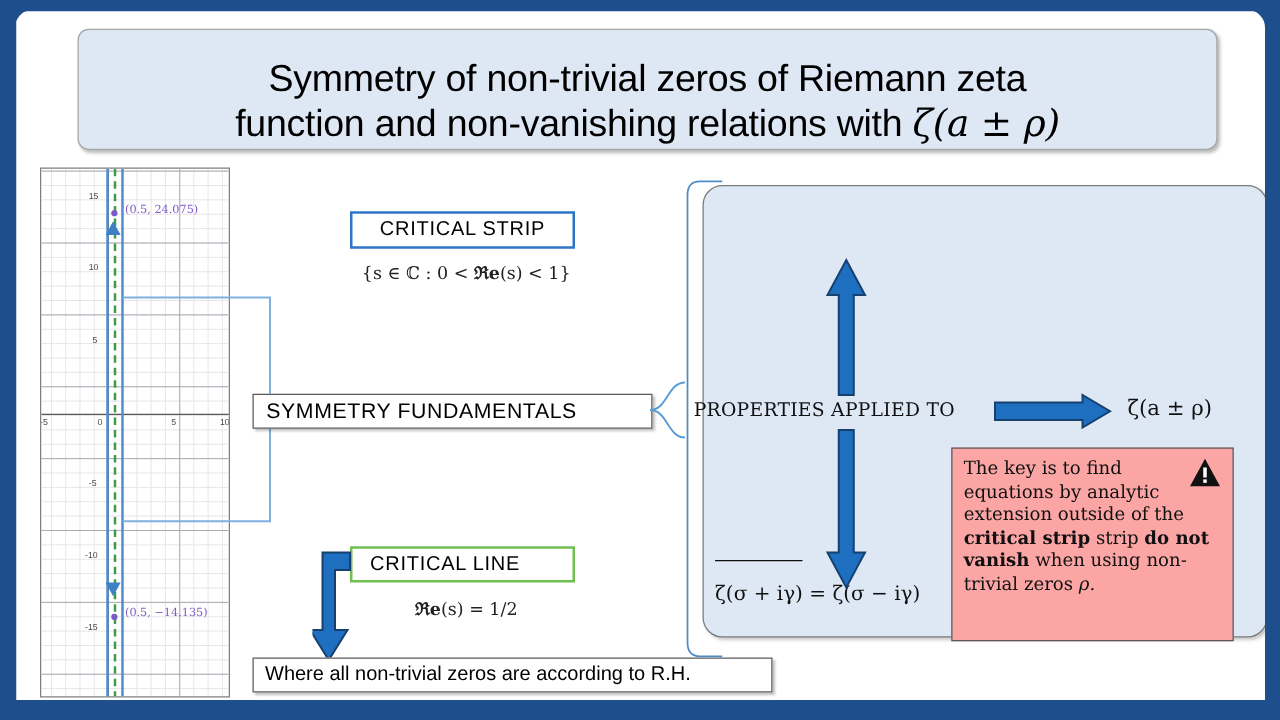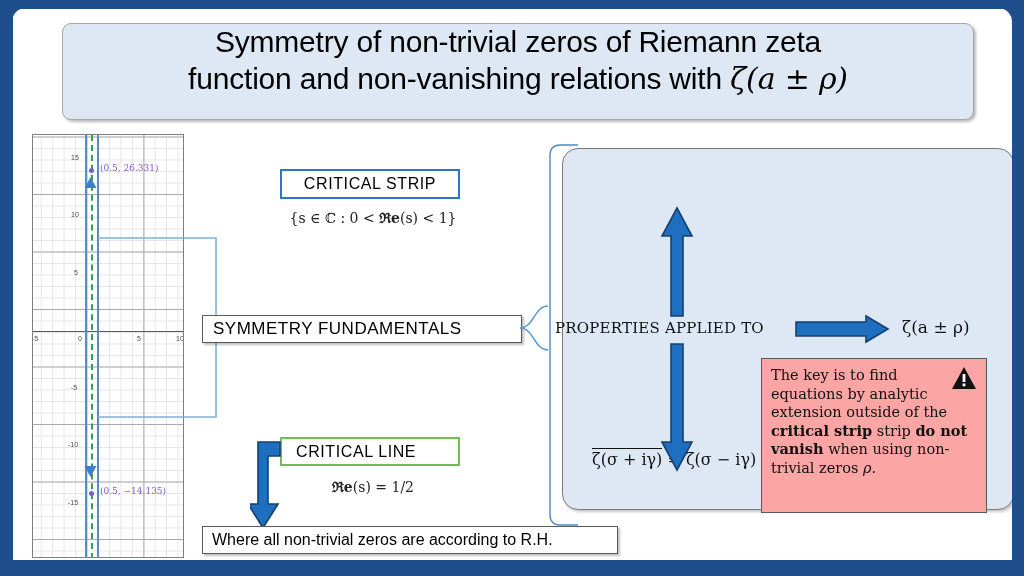--- a/index.html
+++ b/index.html
@@ -19,21 +19,21 @@
   }
   .leftbar{position:absolute;left:0;top:0;width:13px;height:576px;background:#1F4E8C;}
   .rightbar{position:absolute;right:0;top:0;width:12px;height:576px;background:#1F4E8C;}
   .topbar{position:absolute;left:0;top:0;width:1024px;height:9px;background:#1F4E8C;}
 
   
   #title-box{
     position:absolute;left:50px;top:15px;width:912px;height:97px;
     background:#DEE8F5;border:1px solid #A6A6A6;border-radius:9px;
     box-shadow:2px 2px 3px rgba(0,0,0,.28);
-    display:flex;align-items:flex-start;justify-content:center;
+    display:flex;align-items:flex-end;justify-content:center;
     box-sizing:border-box;
   }
   #title-text{
     font-size:30px;line-height:1.22;text-align:center;color:#000;
     font-family:"Liberation Sans", sans-serif;
     letter-spacing:-.2px;padding:0 6px;
   }
   #title-text .mathi{font-family:"DejaVu Serif",serif;font-style:italic;}
 
   
@@ -93,21 +93,21 @@
 
   
   #right-panel{
     position:absolute;left:550px;top:140px;width:452px;height:362px;
     background:#DEE8F5;border:1.4px solid #7B7B7B;border-radius:16px;
     box-sizing:border-box;box-shadow:2px 2px 3px rgba(0,0,0,.22);
   }
   .mform{position:absolute;font-family:"DejaVu Serif",serif;font-size:16px;color:#101010;white-space:nowrap;}
   #f-top{left:560px;top:170px;}
   #f-bot{left:560px;top:440px;}
-  #f-bot .ovl{border-top:1.3px solid #101010;padding-top:1px;display:inline-block;margin-left:20px;}
+  #f-bot .ovl{border-top:1.3px solid #101010;padding-top:16px;display:inline-block;}
   #prop-label{position:absolute;left:543px;top:311px;font-family:"DejaVu Serif",serif;
     font-size:15px;color:#101010;letter-spacing:.2px;white-space:nowrap;}
   #zar{position:absolute;left:890px;top:309px;font-family:"DejaVu Serif",serif;
     font-size:17px;color:#101010;white-space:nowrap;}
 
   
   #note-box{
     position:absolute;left:749px;top:350px;width:226px;height:155px;
     background:#fca5a5;border:1.4px solid #5A5A5A;box-sizing:border-box;
     padding:7px 9px 0 9px;
@@ -151,21 +151,21 @@
     <div class="tick" style="left:38px;top:249px">-5</div>
     <div class="tick" style="left:35px;top:306px">-10</div>
     <div class="tick" style="left:35px;top:364px">-15</div>
 
     <div class="tick" style="left:-1px;top:200px">-5</div>
     <div class="tick" style="left:45px;top:200px">0</div>
     <div class="tick" style="left:104px;top:200px">5</div>
     <div class="tick" style="left:143px;top:200px">10</div>
 
     <div class="zdot" style="left:55.5px;top:33px"></div>
-    <div class="zlabel" style="left:67px;top:28px">(0.5, 26.331)</div>
+    <div class="zlabel" style="left:67px;top:28px">(0.5, 24.075)</div>
     <div class="zdot" style="left:55.5px;top:356px"></div>
     <div class="zlabel" style="left:67px;top:351px">(0.5, −14.135)</div>
 
     <svg style="position:absolute;left:51px;top:42px" width="14" height="16">
       <polygon points="6.5,0 12.5,11 0.5,11" fill="#3F7FC4"></polygon>
     </svg>
     <svg style="position:absolute;left:51px;top:330px" width="14" height="16">
       <polygon points="6.5,12 12.5,1 0.5,1" fill="#3F7FC4"></polygon>
     </svg>
   </div>

